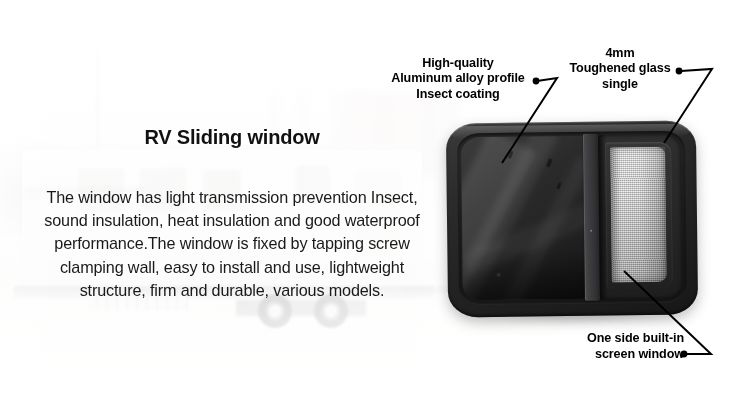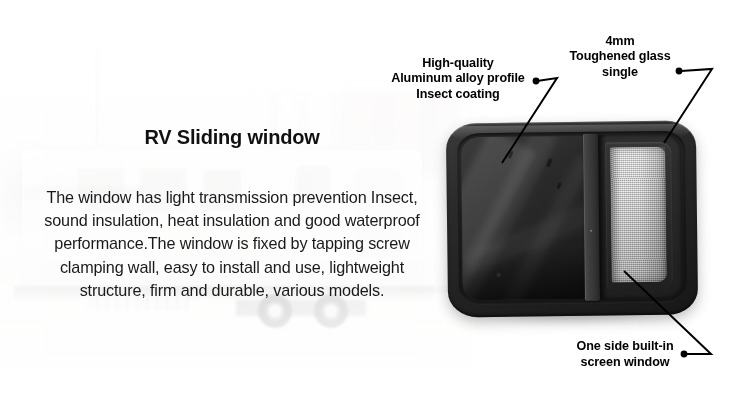--- a/index.html
+++ b/index.html
@@ -121,22 +121,22 @@
   }
   .title-l2{font-size:20px;}
   .body-block{
     position:absolute;left:30px;top:186px;width:404px;text-align:center;
     color:#1a1a1a;font-size:16.2px;line-height:23.2px;letter-spacing:-.15px;
   }
 
   
   .callout{position:absolute;color:#000;font-weight:bold;font-size:12.6px;line-height:15.4px;text-align:center;letter-spacing:-.1px;white-space:nowrap;}
   #callout-alloy{left:378px;top:56px;width:160px;text-align:center;}
-  #callout-glass{left:560px;top:34px;width:120px;}
-  #callout-screen{left:566px;top:338px;width:118px;text-align:center;line-height:16px;}
+  #callout-glass{left:560px;top:46px;width:120px;}
+  #callout-screen{left:566px;top:330px;width:118px;text-align:right;line-height:16px;}
 
   svg.leaders{position:absolute;left:0;top:0;width:750px;height:400px;overflow:visible;}
 
   
   #window-product{
     position:absolute;left:447px;top:122px;width:250px;height:194px;
     border-radius:30px/26px;
     background:linear-gradient(160deg,#3a3a3a 0%,#2b2b2b 28%,#222222 60%,#171717 100%);
     box-shadow:
       0 5px 13px rgba(60,60,60,.32),

